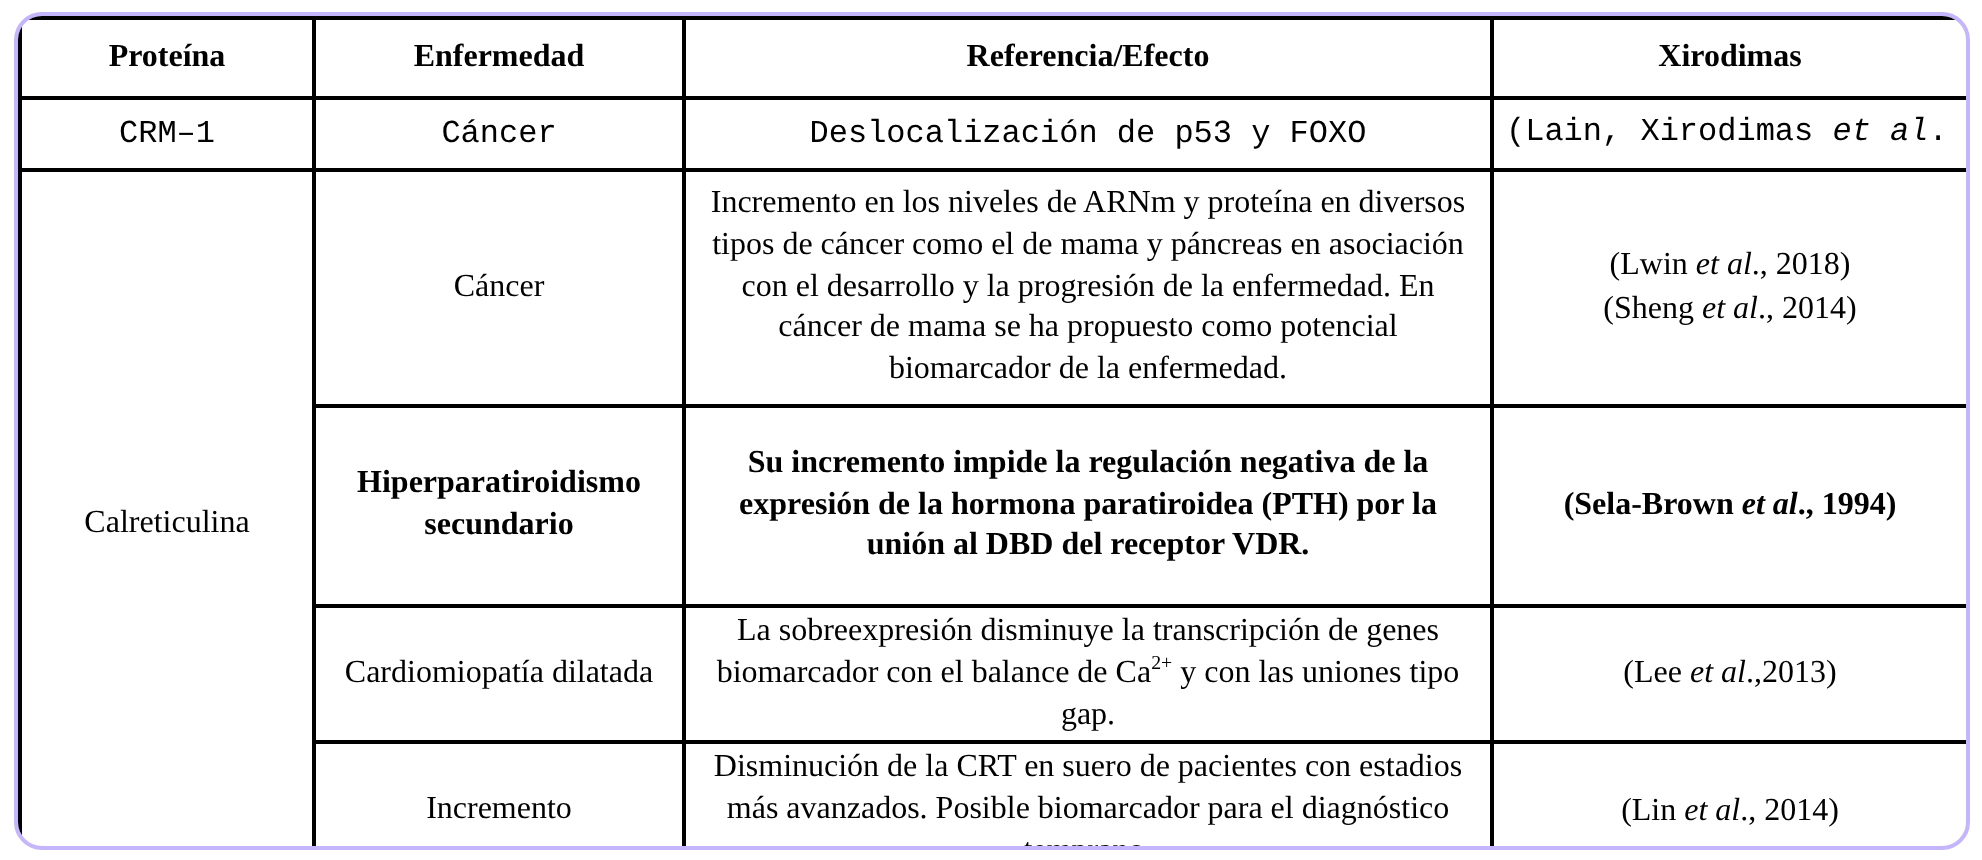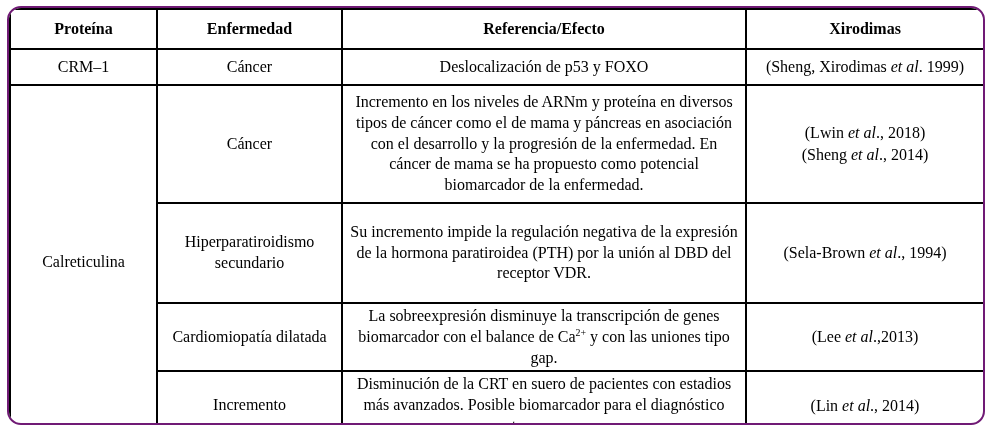--- a/index.html
+++ b/index.html
@@ -16,21 +16,21 @@
     width: 991px;
     height: 430px;
     background: #ffffff;
   }
   .table-frame {
     position: absolute;
     left: 7px;
     top: 6px;
     width: 978px;
     height: 419px;
-    border: 2px solid #701a75;
+    border: 2px solid #c4b5fd;
     border-radius: 14px;
     overflow: hidden;
     box-sizing: border-box;
     background: #ffffff;
   }
   table.proteins {
     width: 100%;
     height: 100%;
     border-collapse: collapse;
     table-layout: fixed;
@@ -60,23 +60,23 @@
   td.ref div {
     line-height: 1.35;
     white-space: nowrap;
   }
   sup {
     font-size: 0.62em;
     line-height: 0;
     vertical-align: super;
   }
   tr.r-header  { height: 40px; }
-  tr.r-crm1    { height: 36px; }
+  tr.r-crm1    { height: 36px; font-family: Liberation Mono, monospace; }
   tr.r-cancer  { height: 118px; }
-  tr.r-hiper   { height: 100px; }
+  tr.r-hiper   { height: 100px; font-weight: bold; }
   tr.r-cardio  { height: 66px; }
 </style>
 </head>
 <body>
 
 <div class="page">
   <div class="table-frame">
     <table class="proteins">
       <colgroup>
         <col style="width:147px">
@@ -90,21 +90,21 @@
         <th>Enfermedad</th>
         <th>Referencia/Efecto</th>
         <th>Xirodimas</th>
       </tr>
 
       <tr class="r-crm1">
         <td>CRM–1</td>
         <td>Cáncer</td>
         <td class="mech mech-center"><span>Deslocalización de p53 y FOXO</span></td>
         <td class="ref">
-              <div><span>(Sheng, Xirodimas </span><i>et al</i><span>. 1999)</span></div>
+              <div><span>(Lain, Xirodimas </span><i>et al</i><span>. 1999)</span></div>
             </td>
       </tr>
 
       <tr class="r-cancer">
         <td rowspan="4">Calreticulina</td>
         <td>Cáncer</td>
         <td class="mech"><span>Incremento en los niveles de ARNm y proteína en diversos tipos de cáncer como el de mama y páncreas en asociación con el desarrollo y la progresión de la enfermedad. En cáncer de mama se ha propuesto como potencial biomarcador de la enfermedad.</span></td>
         <td class="ref">
               <div><span>(Lwin </span><i>et al</i><span>., 2018)</span></div>
               <div><span>(Sheng </span><i>et al</i><span>., 2014)</span></div>

